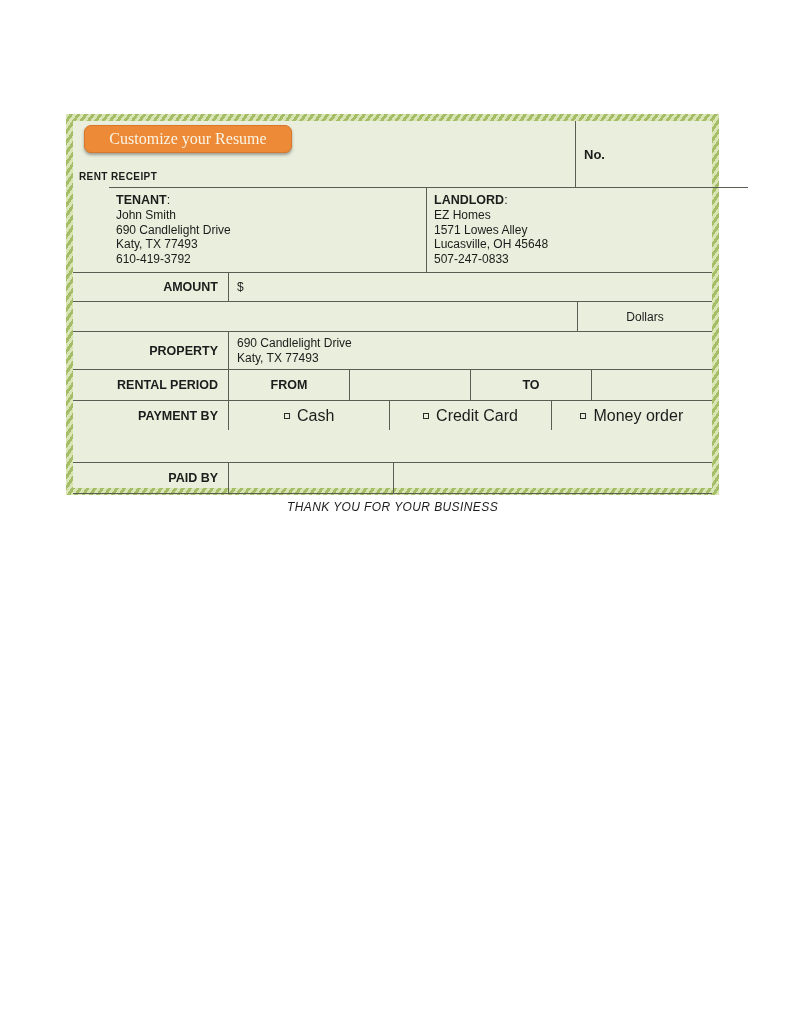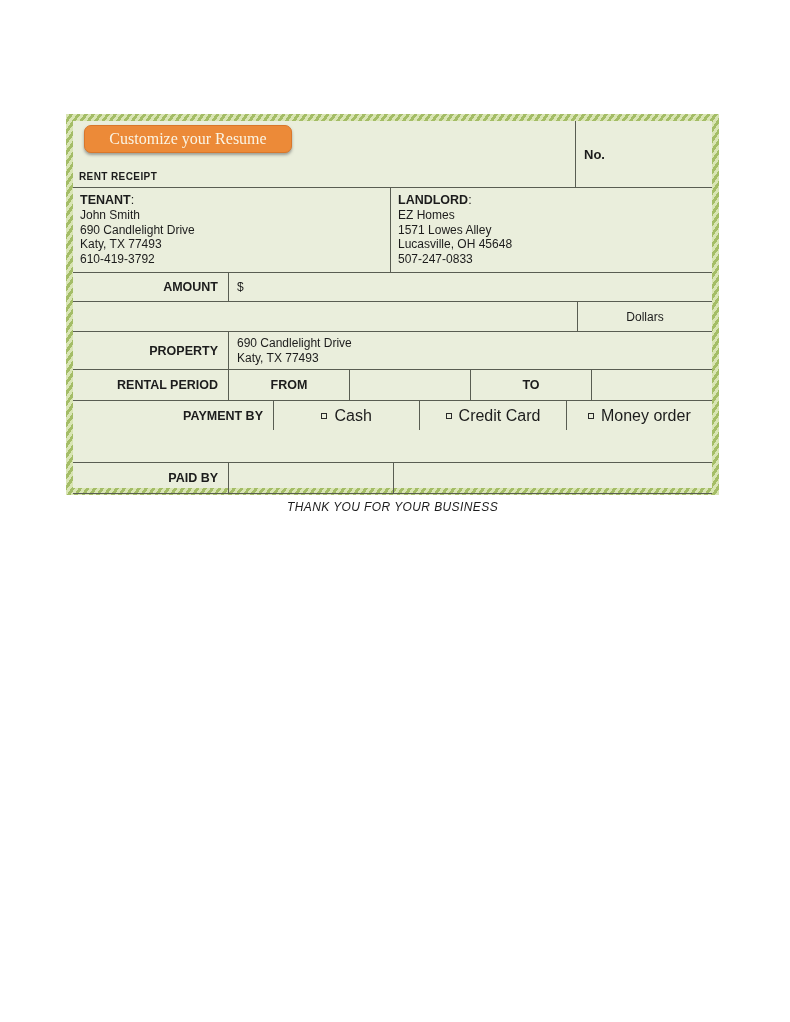--- a/index.html
+++ b/index.html
@@ -35,21 +35,21 @@
     position:absolute; left:6px; bottom:5px;
     font-weight:bold; font-size:10px; letter-spacing:0.4px;
   }
   .header-right {
     width:137px; border-left:1px solid #595d52;
     display:flex; align-items:center; padding-left:8px;
     font-weight:bold; font-size:13px;
   }
 
   
-  .party-row { height:85px; font-size:12px; }
+  .party-row { height:85px; font-size:12px;margin-left:36px; }
   .party-cell { padding:5px 8px 0 7px; line-height:14.8px; }
   .party-cell.tenant { width:317px; }
   .party-cell.landlord { width:322px; border-left:1px solid #595d52; }
   .party-label { font-size:12.5px; }
 
   
   .label-cell {
     width:156px; display:flex; align-items:center; justify-content:flex-end;
     padding-right:10px; font-weight:bold; font-size:12.5px;
     border-right:1px solid #595d52;
@@ -66,21 +66,21 @@
   }
 
   .property-row { height:38px; }
   .property-value { flex:1; display:flex; flex-direction:column; justify-content:center; padding-left:8px; font-size:12px; line-height:14.8px; }
 
   .rental-row { height:31px; }
   .quad { flex:1; display:flex; align-items:center; justify-content:center; font-size:16px; }
   .quad + .quad { border-left:1px solid #595d52; }
   .quad.head { font-weight:bold; font-size:12.5px; }
 
-  .payment-row { height:30px;padding-left:45px; }
+  .payment-row { height:30px; }
   .chk {
     display:inline-block; width:6px; height:6px; border:1px solid #2a2a2a;
     margin-right:7px; background:transparent;
   }
 
   .paid-row { height:31px;margin-top:32px; }
   .paid-blank1 { width:164px; }
   .received-cell {
     width:164px; border-left:1px solid #595d52;
     display:flex; align-items:center; justify-content:center;

